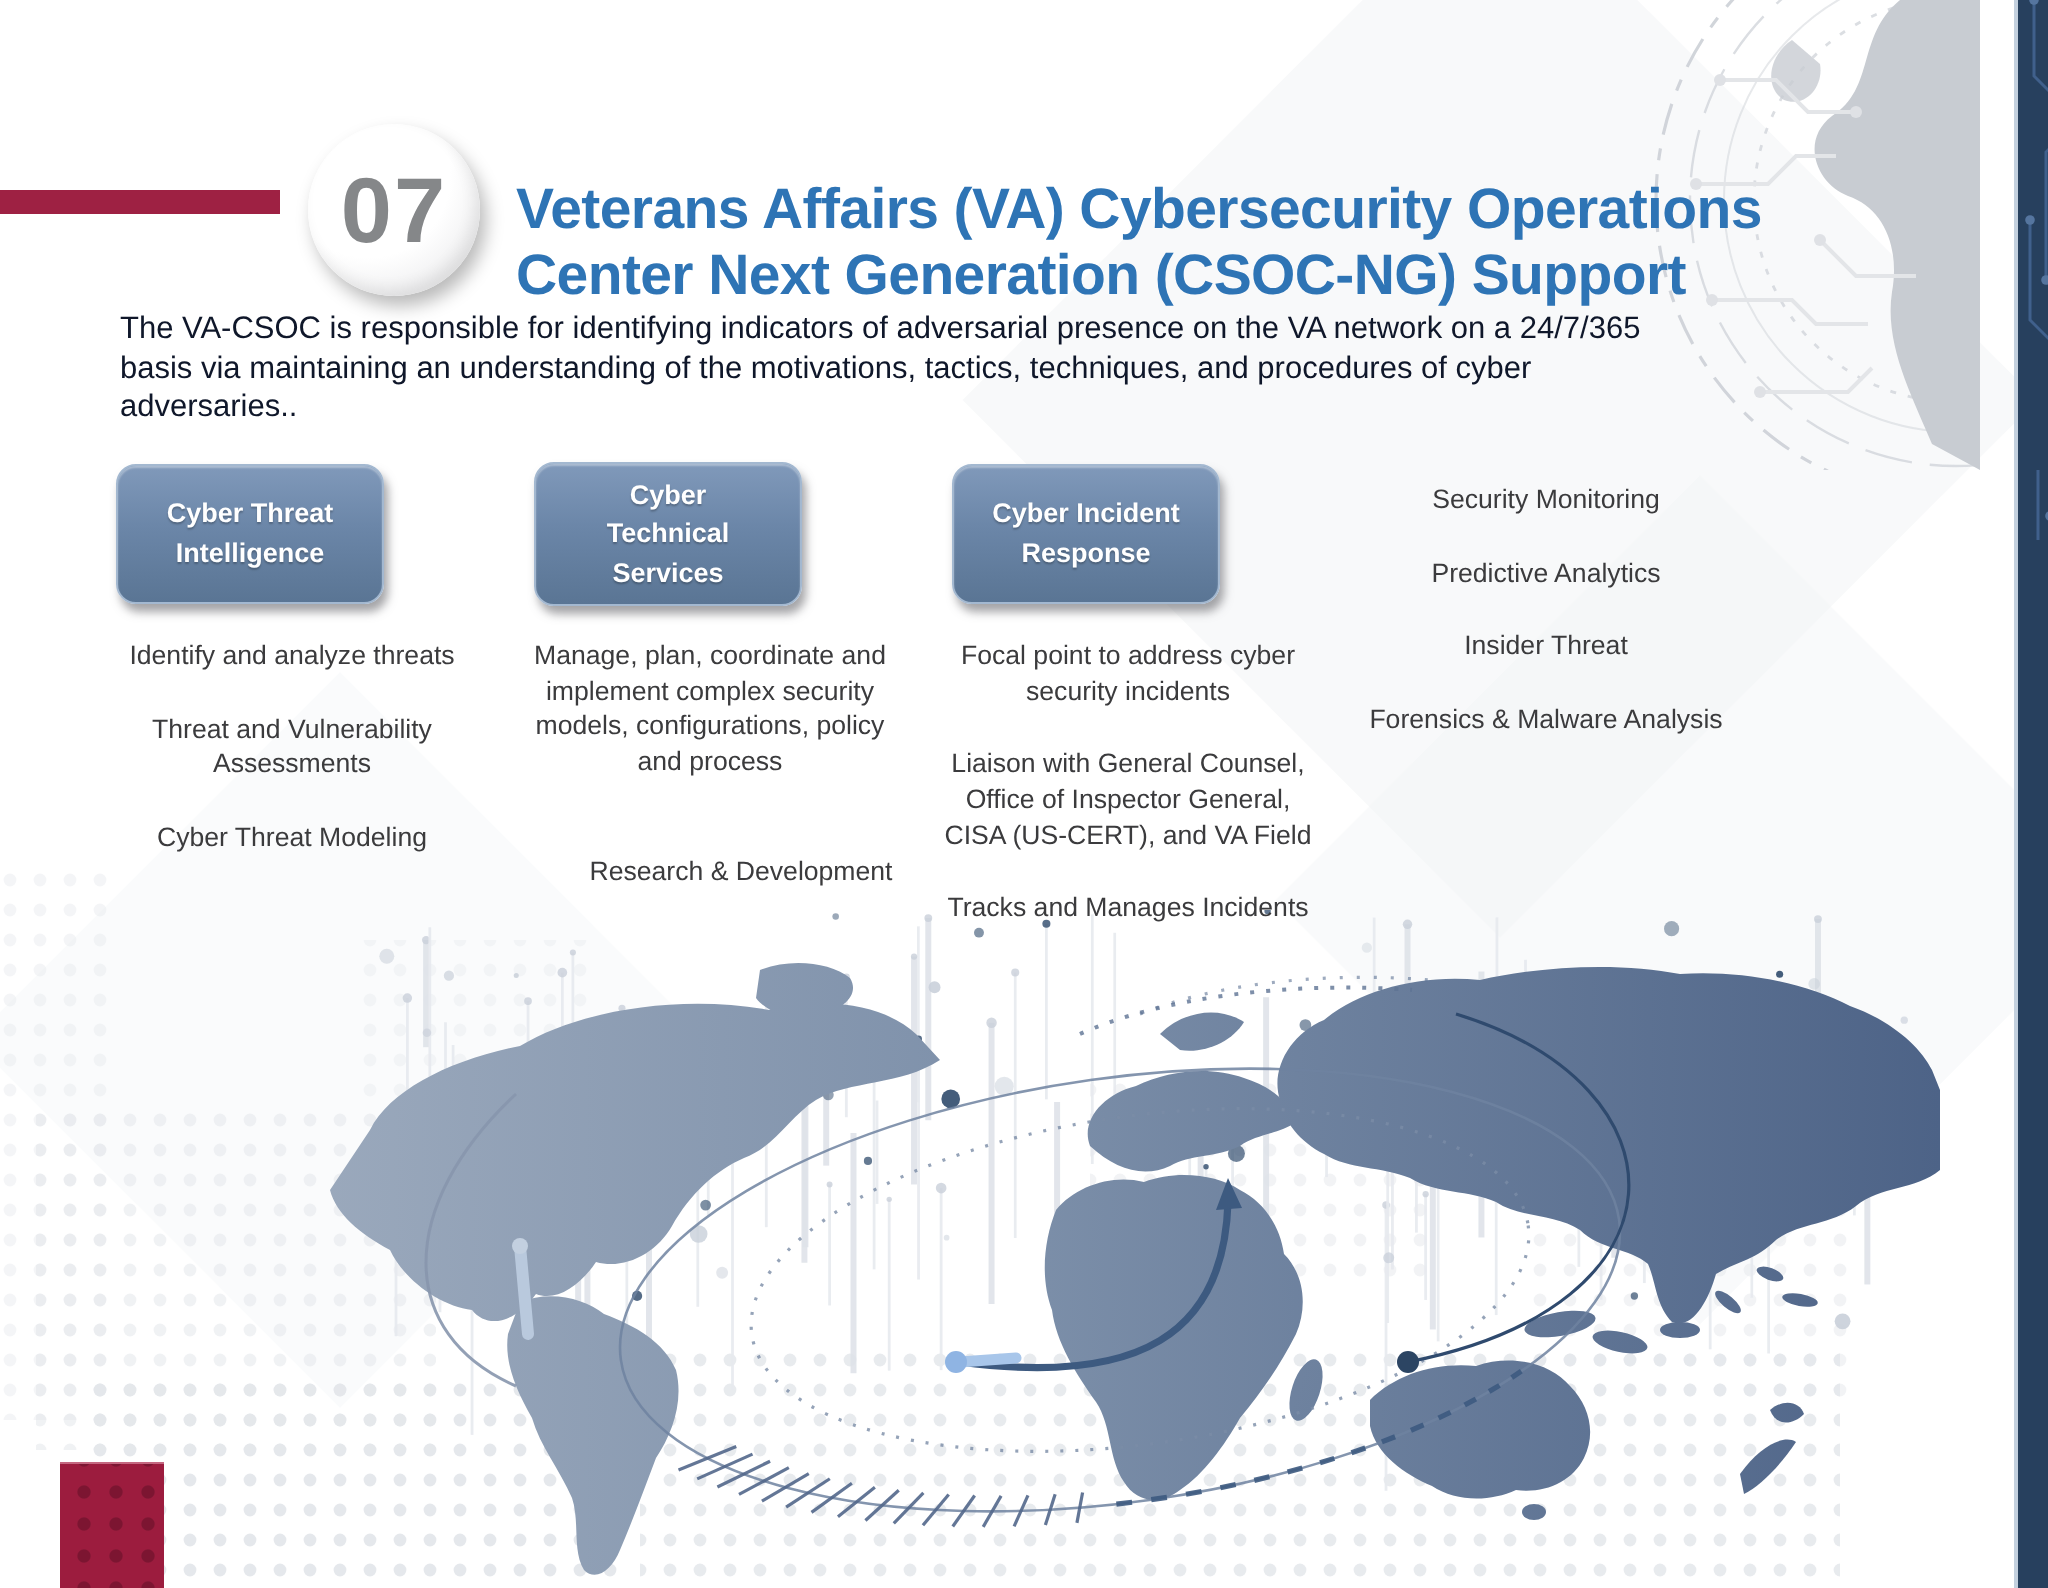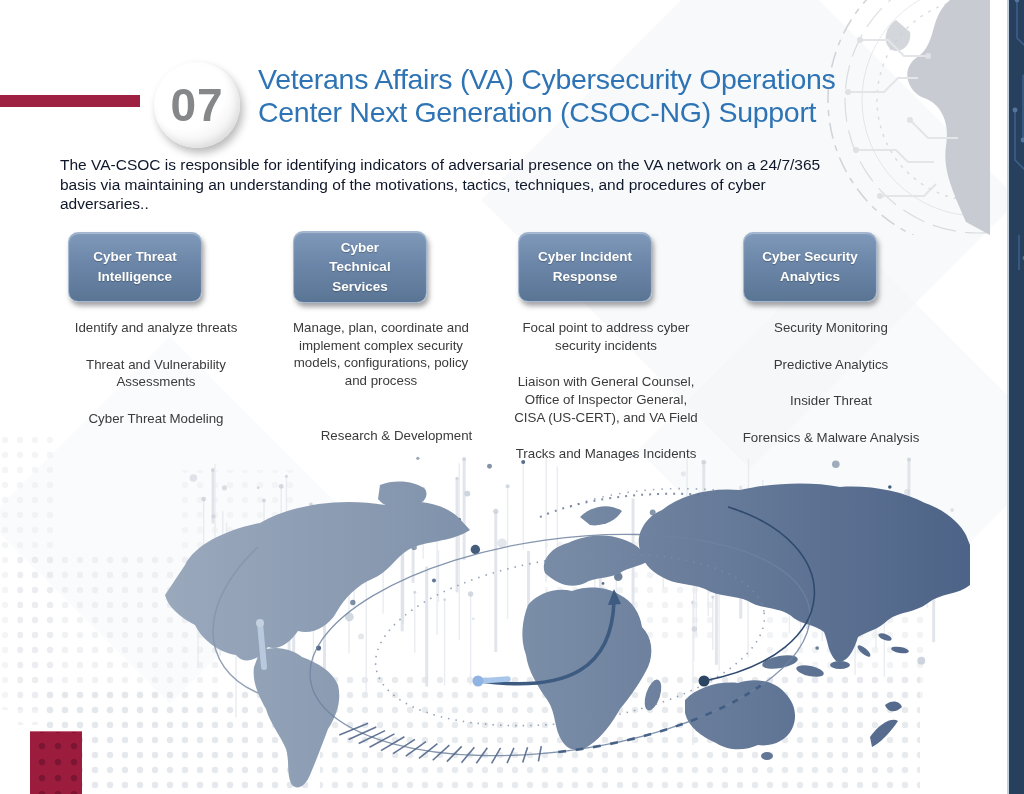--- a/index.html
+++ b/index.html
@@ -20,31 +20,31 @@
   .accent-bar{position:absolute;left:0;top:95px;width:140px;height:12px;z-index:4;}
   .num-circle{
     position:absolute;left:154px;top:62px;width:86px;height:86px;border-radius:50%;
     background:radial-gradient(circle at 35% 30%, #ffffff 50%, #f2f2f3 72%, #dddddf 100%);
     box-shadow:3px 5px 9px rgba(0,0,0,.28), inset -3px -4px 7px rgba(0,0,0,.07);
     display:flex;align-items:center;justify-content:center;z-index:4;
   }
   .num-circle span{font-size:46px;font-weight:bold;color:#858789;letter-spacing:1px;}
 
   .page-title{
-    position:absolute;left:258px;top:63px;width:730px;z-index:4;
-    font-size:28.5px;font-weight:normal;color:#2e74b5;line-height:1.16;letter-spacing:-.3px;
+    position:absolute;left:258px;top:89px;width:730px;z-index:4;
+    font-size:28.5px;font-weight:bold;color:#2e74b5;line-height:1.16;letter-spacing:-.3px;
   }
   .intro{
     position:absolute;left:60px;top:155px;width:790px;z-index:4;
     font-size:15.5px;color:#0f172a;line-height:1.27;
   }
 
   .columns{
-    position:absolute;left:58px;top:228px;z-index:4;
-    display:grid;grid-template-columns:repeat(4,200px);column-gap:25px;
+    position:absolute;left:48px;top:228px;z-index:4;
+    display:grid;grid-template-columns:repeat(4,200px);column-gap:9px;
   }
   .btn-row{height:78px;display:flex;align-items:center;}
   .hdr-btn{
     margin-left:10px;width:124px;min-height:56px;padding:6px 4px;border-radius:10px;
     background:linear-gradient(#8099ba, #6b86a8 45%, #5a7594);
     border:1px solid #a3b8d0;
     box-shadow:2px 4px 5px rgba(90,90,95,.55), inset 0 1px 1px rgba(255,255,255,.35);
     display:flex;flex-direction:column;align-items:center;justify-content:center;
     cursor:pointer;
   }
@@ -485,26 +485,20 @@
         </div>
       </div>
       <div class="col-list">
         <div class="col-item">Focal point to address cyber security incidents</div>
         <div class="col-item">Liaison with General Counsel, Office of Inspector General, CISA (US-CERT), and VA Field</div>
         <div class="col-item">Tracks and Manages Incidents</div>
       </div>
     </div>
 
     <div class="col">
-      <div class="btn-row">
-        <div class="hdr-btn">
-          <span>Cyber Security</span>
-          <span>Analytics</span>
-        </div>
-      </div>
       <div class="col-list">
         <div class="col-item">Security Monitoring</div>
         <div class="col-item">Predictive Analytics</div>
         <div class="col-item">Insider Threat</div>
         <div class="col-item">Forensics &amp; Malware Analysis</div>
       </div>
     </div>
   </div>
 
   <div class="red-square"></div>

